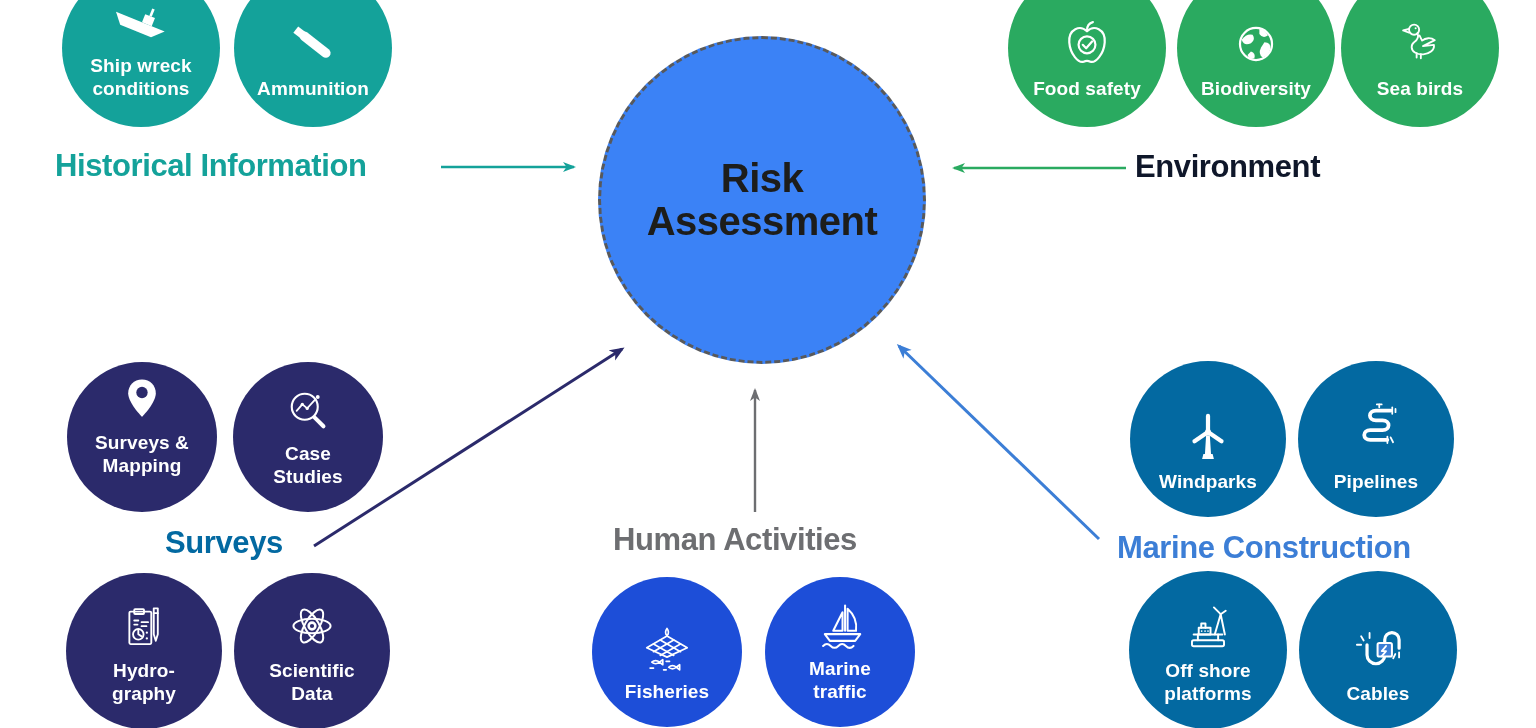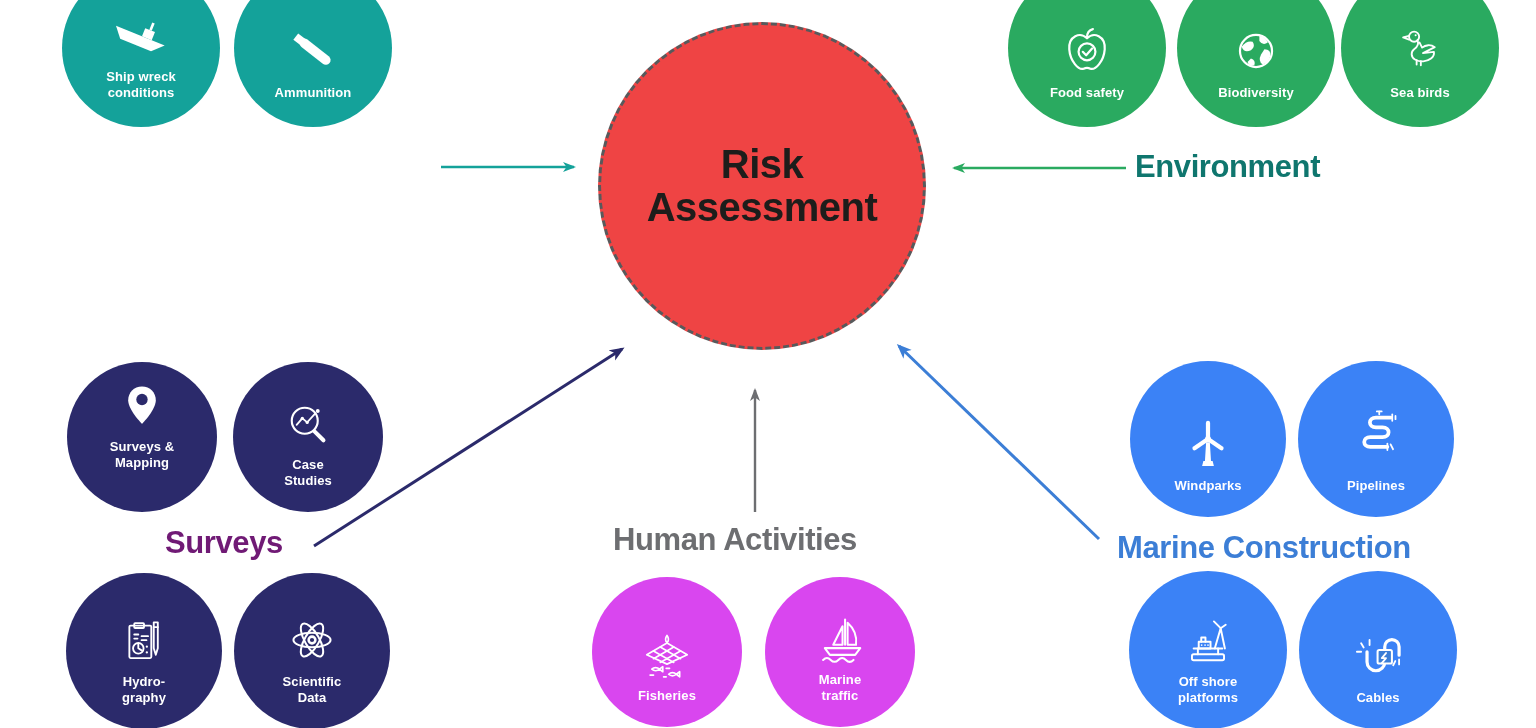--- a/index.html
+++ b/index.html
@@ -4,22 +4,22 @@
 <style>
   html,body{margin:0;padding:0;background:#fff;}
   .canvas{
     position:relative;width:1536px;height:728px;overflow:hidden;background:#fff;
     font-family:"Liberation Sans","DejaVu Sans",sans-serif;
   }
   .arrows{position:absolute;left:0;top:0;width:1536px;height:728px;pointer-events:none;}
 
   
   .center-circle{
-    position:absolute;left:598px;top:22px;width:328px;height:328px;border-radius:50%;
-    background:#ef4444;border:3px dashed #58595b;box-sizing:border-box;
+    position:absolute;left:598px;top:36px;width:328px;height:328px;border-radius:50%;
+    background:#3b82f6;border:3px dashed #58595b;box-sizing:border-box;
     display:flex;align-items:center;justify-content:center;text-align:center;
   }
   .center-title{
     font-size:40px;font-weight:700;color:#1d1d1b;line-height:1.08;
     white-space:pre-line;letter-spacing:-0.5px;
   }
 
   
   .node{
     position:absolute;border-radius:50%;box-sizing:border-box;
@@ -27,35 +27,35 @@
     text-align:center;
   }
   .d158{width:158px;height:158px;}
   .d156{width:156px;height:156px;}
   .d150{width:150px;height:150px;}
   .topcut{padding-bottom:27px;}
   .full{padding-bottom:24px;}
   .teal{background:#14a29a;}
   .green{background:#2aaa60;}
   .navy{background:#2b2a6b;}
-  .gray{background:#d946ef;}
-  .blue{background:#3b82f6;}
+  .gray{background:#1d4ed8;}
+  .blue{background:#0369a1;}
   .node .icon{display:block;margin-bottom:7px;line-height:0;}
   .node-label{
-    color:#fff;font-weight:700;font-size:13px;line-height:1.18;
+    color:#fff;font-weight:700;font-size:19px;line-height:1.18;
     white-space:pre-line;letter-spacing:0.1px;
   }
 
   
   .section-title{
     position:absolute;font-weight:700;font-size:31px;letter-spacing:-0.4px;white-space:nowrap;
   }
   .t-teal{color:#14a29a;}
-  .t-green{color:#0f766e;}
-  .t-navy{color:#701a75;}
+  .t-green{color:#0f172a;}
+  .t-navy{color:#0369a1;}
   .t-gray{color:#6d6e71;}
   .t-blue{color:#3c7ed6;}
   .title-historical{left:55px;top:148px;}
   .title-environment{left:1135px;top:149px;}
   .title-surveys{left:165px;top:525px;}
   .title-human{left:613px;top:522px;}
   .title-marine{left:1117px;top:530px;text-align:center;}
 </style>
 </head>
 <body>
@@ -85,20 +85,21 @@
     <line x1="314" y1="546" x2="622" y2="349" stroke="#2b2a6b" stroke-width="3" marker-end="url(#ah-navy)"></line>
     <line x1="755" y1="512" x2="755" y2="390" stroke="#6d6e71" stroke-width="2.4" marker-end="url(#ah-gray)"></line>
     <line x1="1099" y1="539" x2="899" y2="346" stroke="#3c7ed6" stroke-width="3" marker-end="url(#ah-blue)"></line>
   </svg>
 
   <div class="center-circle">
     <div class="center-title">Risk
 Assessment</div>
   </div>
 
+  <div class="section-title t-teal title-historical">Historical Information</div>
 
   <div class="node teal d158 topcut" style="left:62px;top:-31px;">
     <span class="icon">
       <svg width="56" height="56" viewBox="0 0 64 64">
           <g transform="rotate(22 32 32)" fill="#fff">
         <polygon points="2,34 62,34 50,46 12,46"></polygon>
             <rect x="34" y="24" width="12" height="10"></rect>
             <rect x="39" y="15" width="3" height="9"></rect>
       </g>
         </svg>

